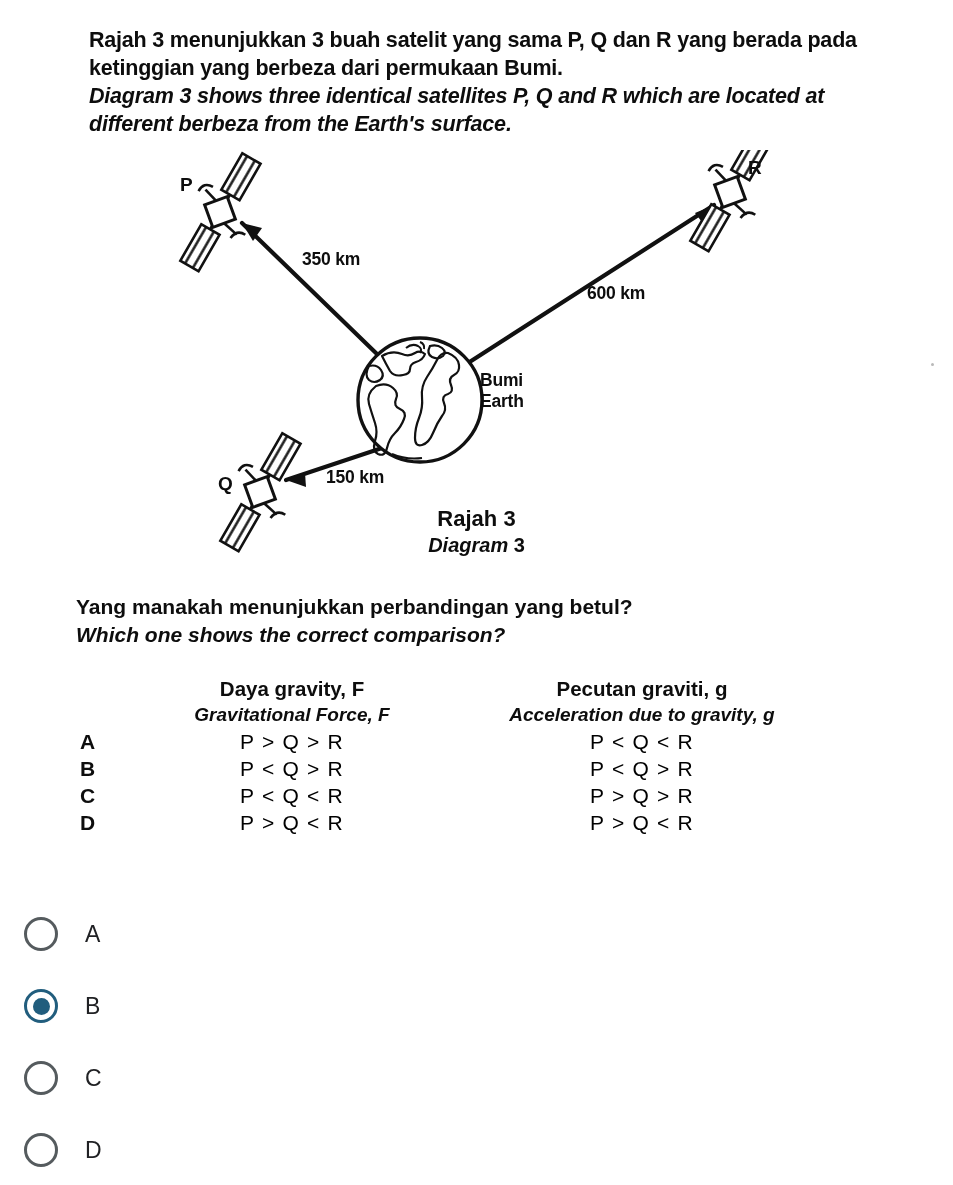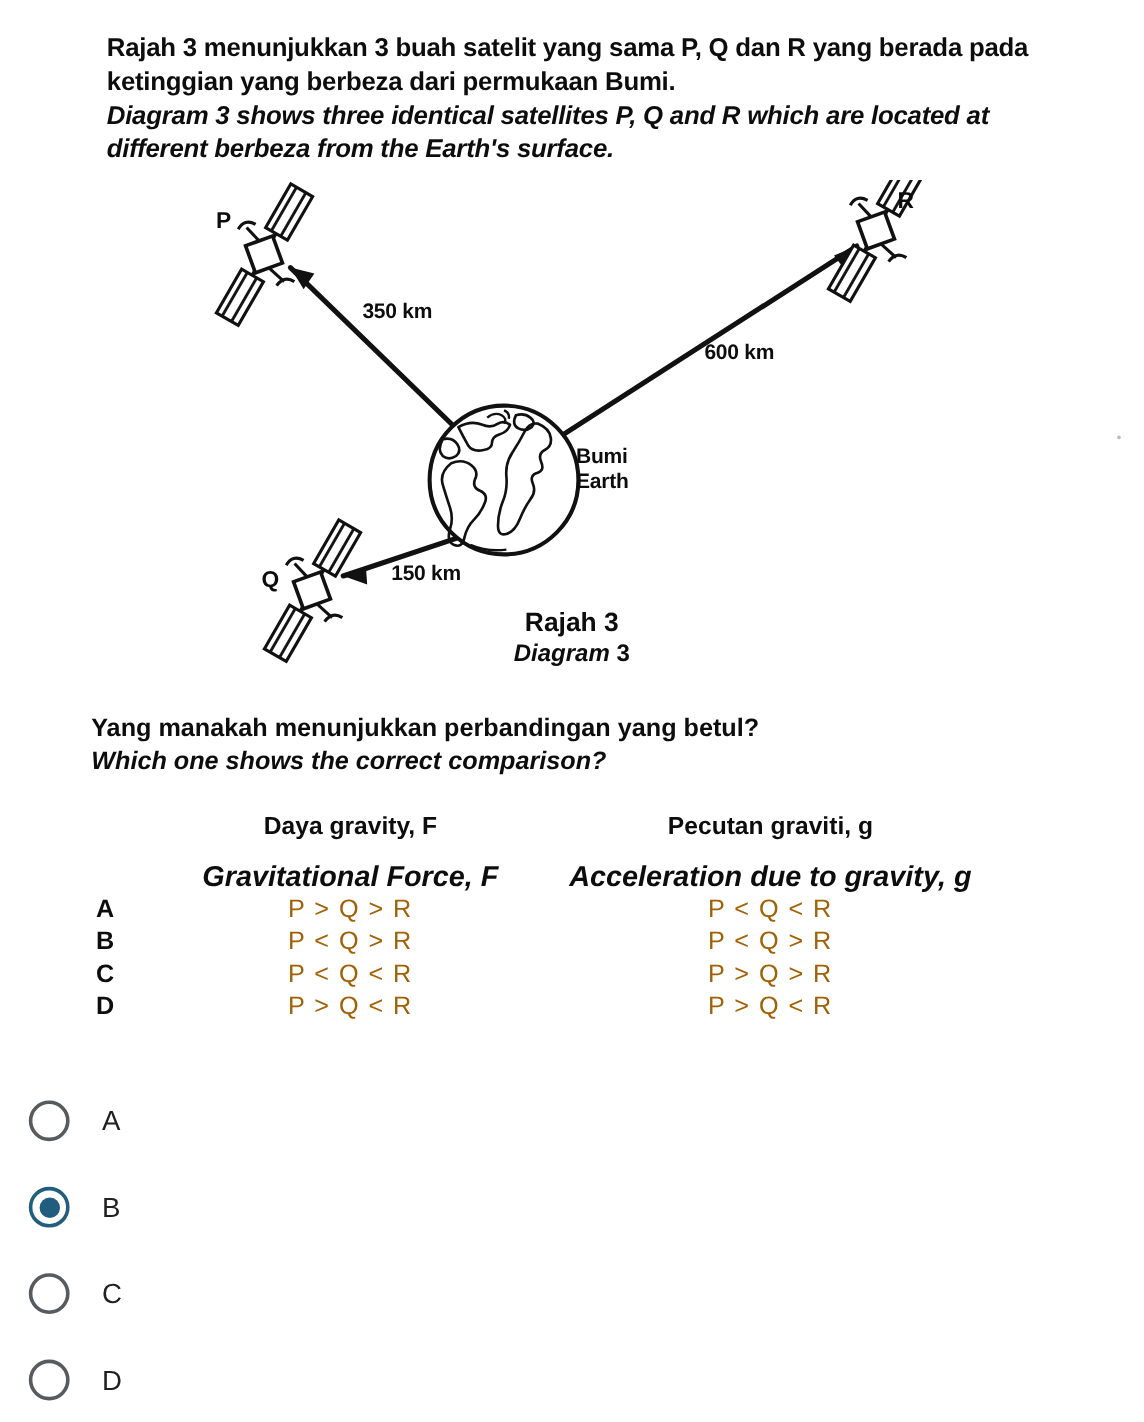--- a/index.html
+++ b/index.html
@@ -127,27 +127,26 @@
   }
   .oh-col.col2 { flex: 0 0 400px; }
   .oh-my {
     font-size: 20.5px;
     font-weight: bold;
     line-height: 26px;
     color: #0d0d0d;
     white-space: nowrap;
   }
   .oh-en {
-    font-size: 24px;
+    font-size: 19px;
     font-weight: bold;
     font-style: italic;
     line-height: 26px;
     color: #0d0d0d;
     white-space: nowrap;
-    margin-top: 16px;
   }
 
   .opt-rows { margin-top: 2px; }
   .opt-row {
     display: flex;
     align-items: baseline;
     height: 27px;
   }
   .or-letter {
     width: 82px;
@@ -155,21 +154,21 @@
     font-size: 21px;
     font-weight: bold;
     color: #0d0d0d;
     padding-left: 20px;
     box-sizing: border-box;
   }
   .or-cell {
     flex: 0 0 300px;
     text-align: center;
     font-size: 21px;
-    color: #a16207;
+    color: #000000;
     letter-spacing: 1.2px;
     white-space: nowrap;
   }
   .or-cell.col2 { flex: 0 0 400px; }
 
   
   .answers {
     position: absolute;
     left: 24px;
     top: 898px;

